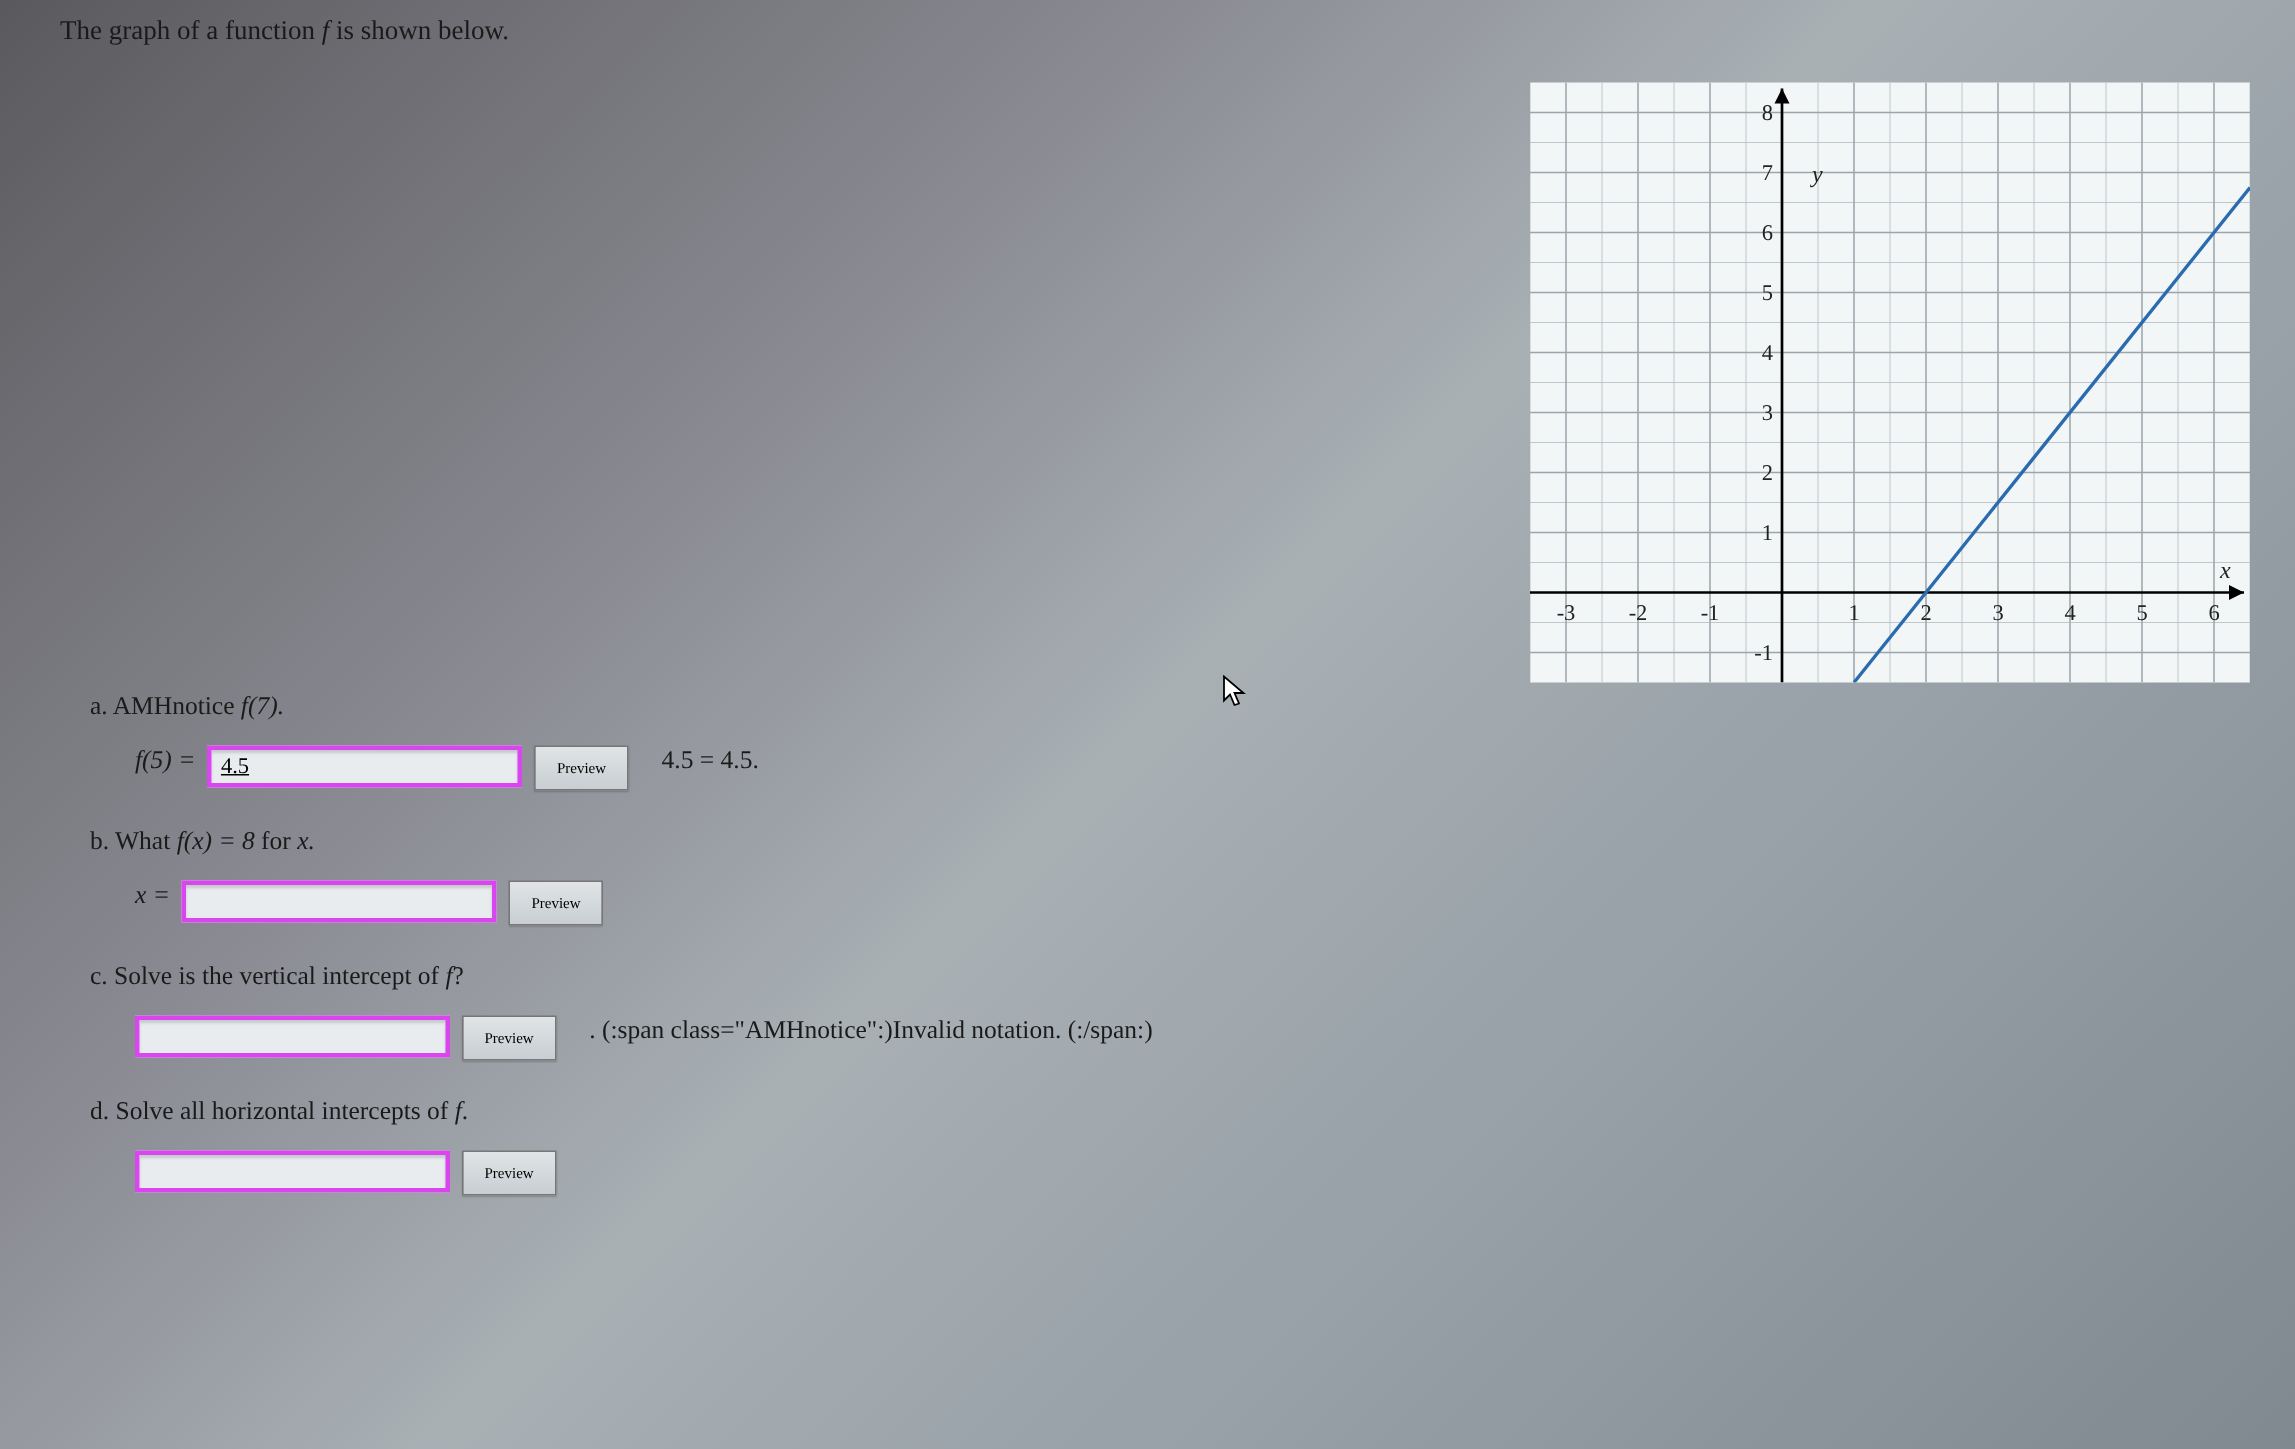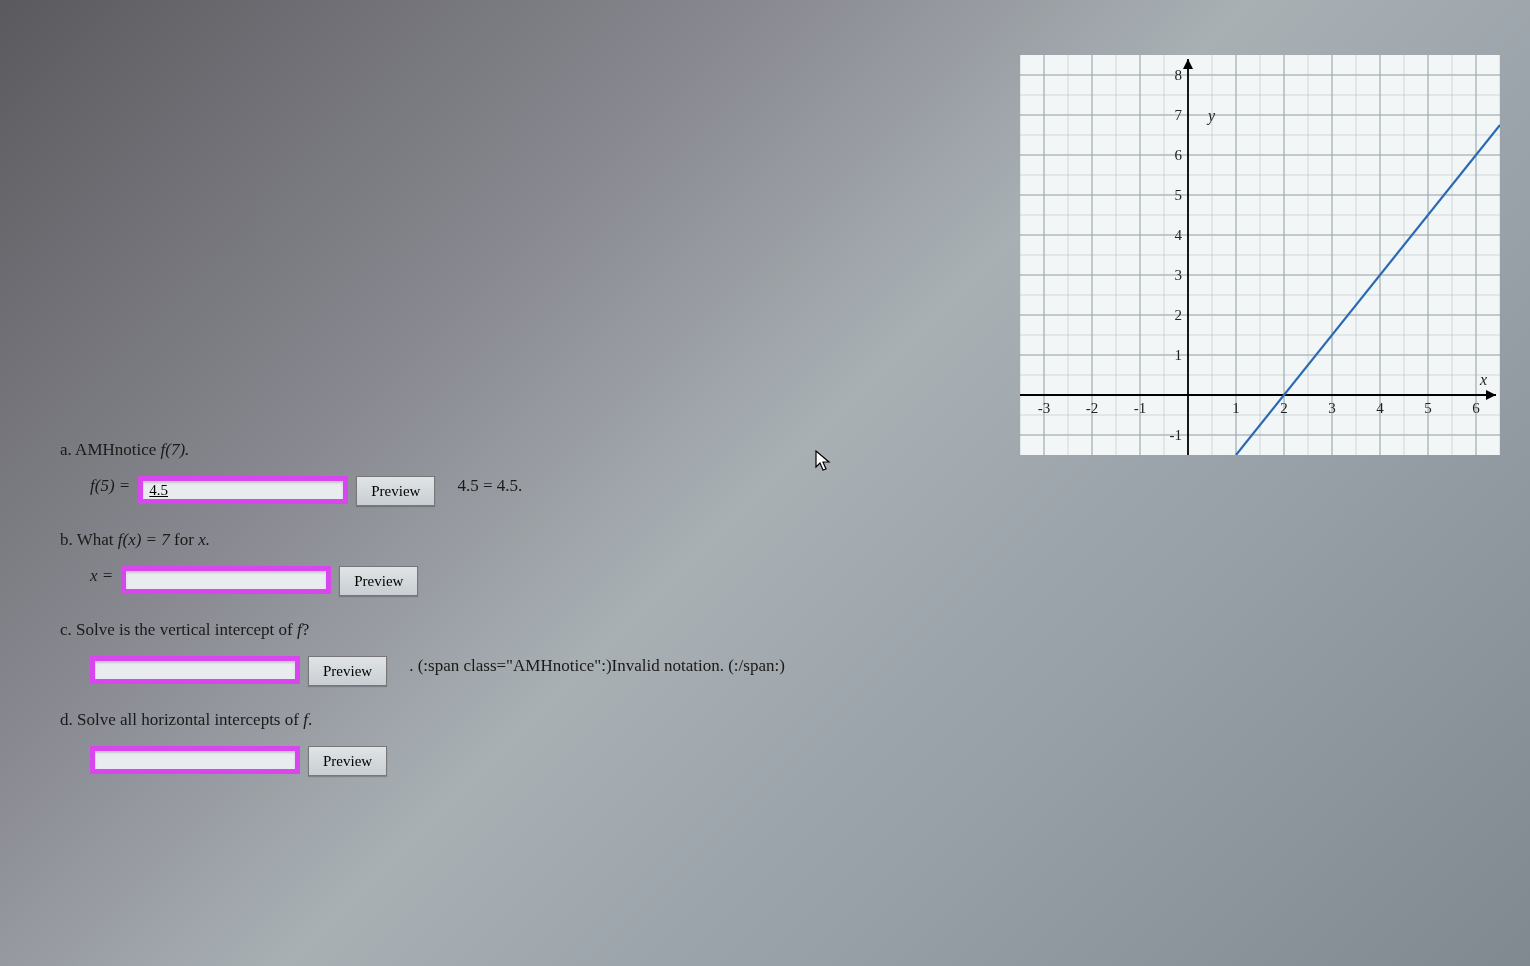--- a/index.html
+++ b/index.html
@@ -38,35 +38,35 @@
     margin: 18px 0 24px 20px;
   }
   .answer-row {
     margin: 16px 0 0 30px;
     display: flex;
     gap: 8px;
   }
   input.answer {
     height: 28px;
     width: 210px;
-    border: 5px solid #d946ef;
+    border: 3px solid #d946ef;
     background: #e8ecee;
     padding: 2px 6px;
     font-size: 15px;
     font-family: inherit;
     box-shadow: inset 0 2px 2px rgba(0,0,0,0.15);
     text-decoration: underline;
   }
   button.preview {
     height: 30px;
     padding: 2px 14px;
     border: 1px solid #777;
     background: linear-gradient(#e0e4e6, #c8ced2);
     font-family: inherit;
-    font-size: 15px;
+    font-size: 10px;
     cursor: pointer;
     box-shadow: 0 1px 1px rgba(0,0,0,0.2);
   }
   .preview-output {
     margin-left: 14px;
     font-size: 17px;
     font-family: Liberation Serif, serif;
   }
   .cursor-icon {
     position: absolute;
@@ -75,20 +75,23 @@
     font-size: 20px;
     color: #000;
     pointer-events: none;
   }
 </style>
 </head>
 <body>
 
 <div class="container">
 
+  <div class="prompt-text">
+    <span>The graph of a function </span><span class="math-italic">f</span><span> is shown below.</span>
+  </div>
 
   <div class="graph-area">
     <svg viewBox="0 0 480 400">
 
       <g stroke="#b8c2c6" stroke-width="0.6">
         <line x1="0" y1="20" x2="480" y2="20"></line>
           <line x1="0" y1="40" x2="480" y2="40"></line>
         <line x1="0" y1="60" x2="480" y2="60"></line>
           <line x1="0" y1="80" x2="480" y2="80"></line>
         <line x1="0" y1="100" x2="480" y2="100"></line>
@@ -199,21 +202,21 @@
       <span>a. AMHnotice </span><span class="math-italic">f(7).</span>
       <div class="answer-row">
         <span class="math-italic">f(5) = </span>
         <input class="answer" value="4.5" style="">
         <button class="preview">Preview</button>
         <span class="preview-output">4.5 = 4.5.</span>
       </div>
     </div>
 
     <div class="question-item">
-      <span>b. What </span><span class="math-italic">f(x) = 7</span><span> for </span><span class="math-italic">x.</span>
+      <span>b. What </span><span class="math-italic">f(x) = 8</span><span> for </span><span class="math-italic">x.</span>
       <div class="answer-row">
         <span class="math-italic">x = </span>
         <input class="answer" value="" style="">
         <button class="preview">Preview</button>
       </div>
     </div>
 
     <div class="question-item">
       <span>c. Solve is the vertical intercept of </span><span class="math-italic">f</span><span>?</span>
       <div class="answer-row">

